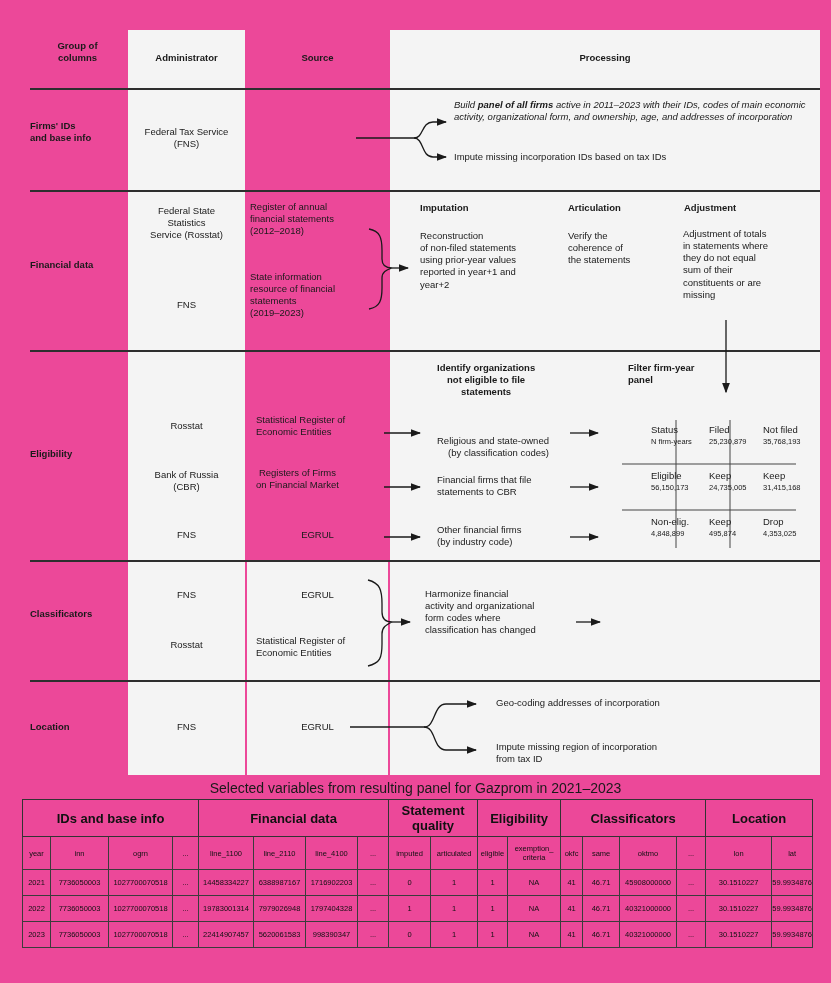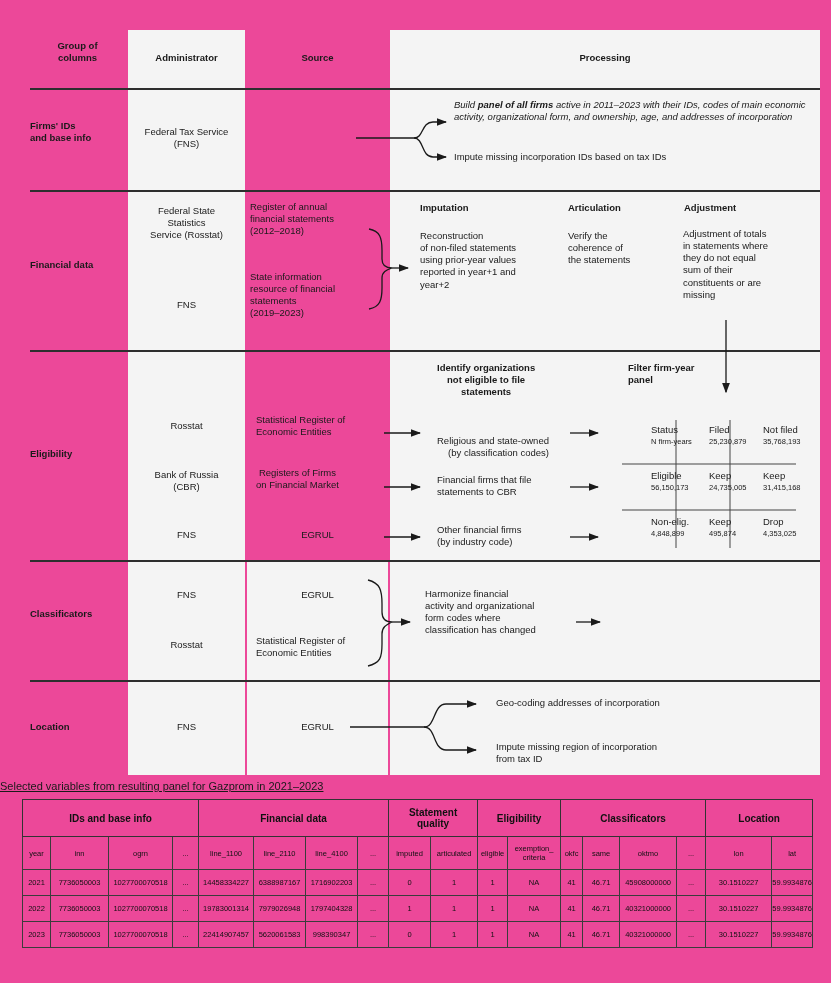--- a/index.html
+++ b/index.html
@@ -8,26 +8,26 @@
   .band{position:absolute;background:#f4f4f4;}
   .hline{position:absolute;height:1.5px;background:#2e2e2e;left:30px;width:790px;}
   .t{position:absolute;font-size:9.5px;line-height:1.28;white-space:pre-line;}
   .b{font-weight:bold;}
   .ctr{text-align:center;}
   .wrap{white-space:normal;}
   svg.overlay{position:absolute;left:0;top:0;pointer-events:none;}
   .mcell{position:absolute;margin-left:29px;}
   .mcell .mt{font-size:9.5px;line-height:1.2;}
   .mcell .mn{font-size:7.5px;line-height:1.2;margin-top:2px;}
-  .tbl-title{position:absolute;left:0;top:780px;width:831px;text-align:left;font-size:11px;text-decoration:underline;}
+  .tbl-title{position:absolute;left:0;top:780px;width:831px;text-align:center;font-size:14px;}
   table.vt{position:absolute;left:22px;top:799px;width:790px;border-collapse:collapse;
            table-layout:fixed;font-size:7.5px;color:#111;border:1.5px solid #333;}
   table.vt td{border:1px solid #3c3c3c;text-align:center;vertical-align:middle;
               padding:0;white-space:pre-line;overflow:hidden;}
-  table.vt tr.grp td{font-weight:bold;font-size:10px;height:36px;border:1.5px solid #333;}
+  table.vt tr.grp td{font-weight:bold;font-size:13px;height:36px;border:1.5px solid #333;}
   table.vt tr.hdr td{height:32px;}
   table.vt tr.dr td{height:25px;}
 </style>
 </head>
 <body>
 
 <div class="canvas">
 
   <div class="band" style="left:128px;top:30px;width:117px;height:745px;"></div>
   <div class="band" style="left:247px;top:562px;width:141px;height:213px;"></div>

